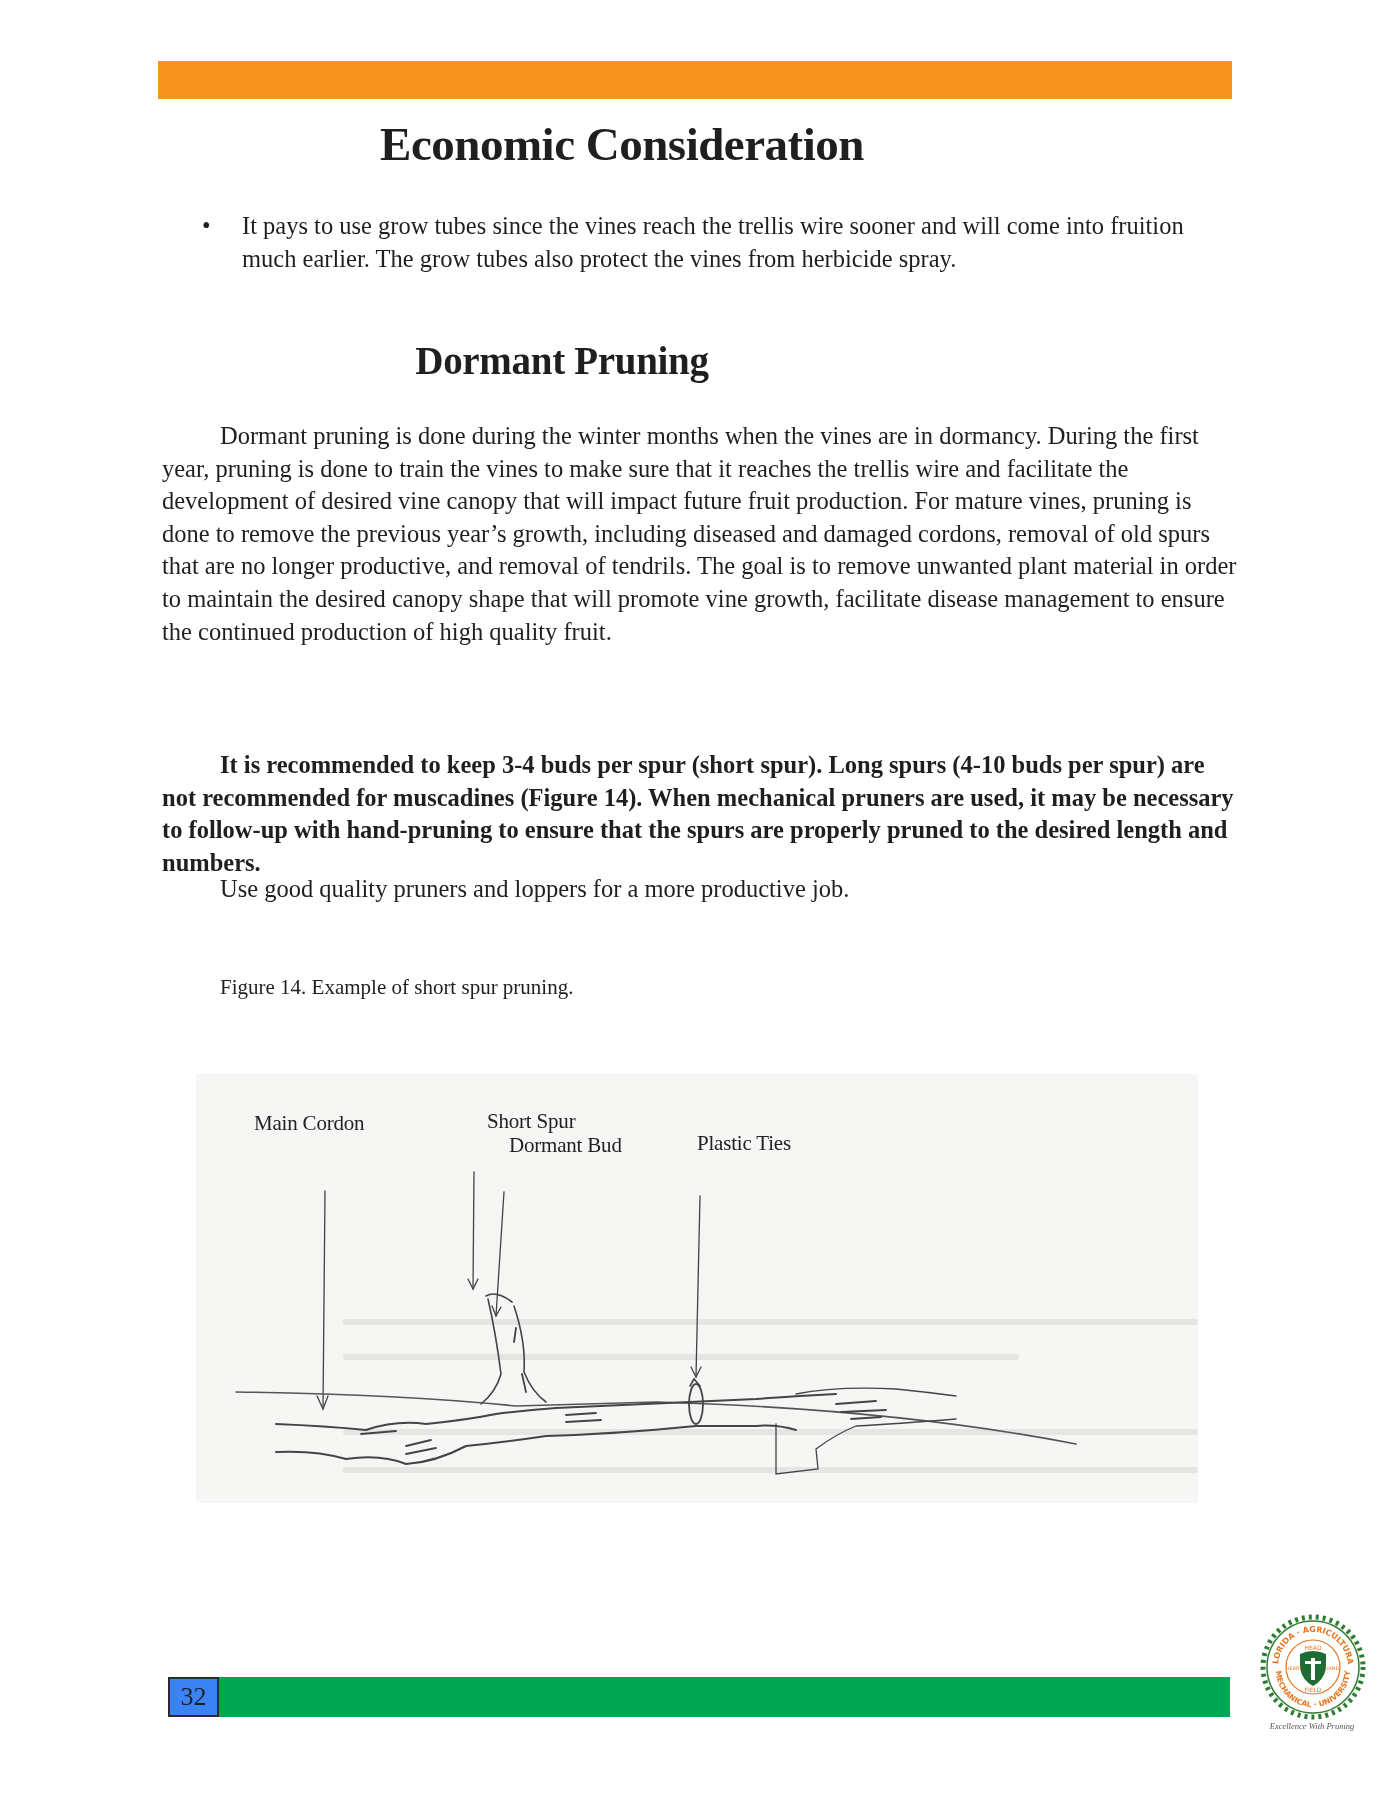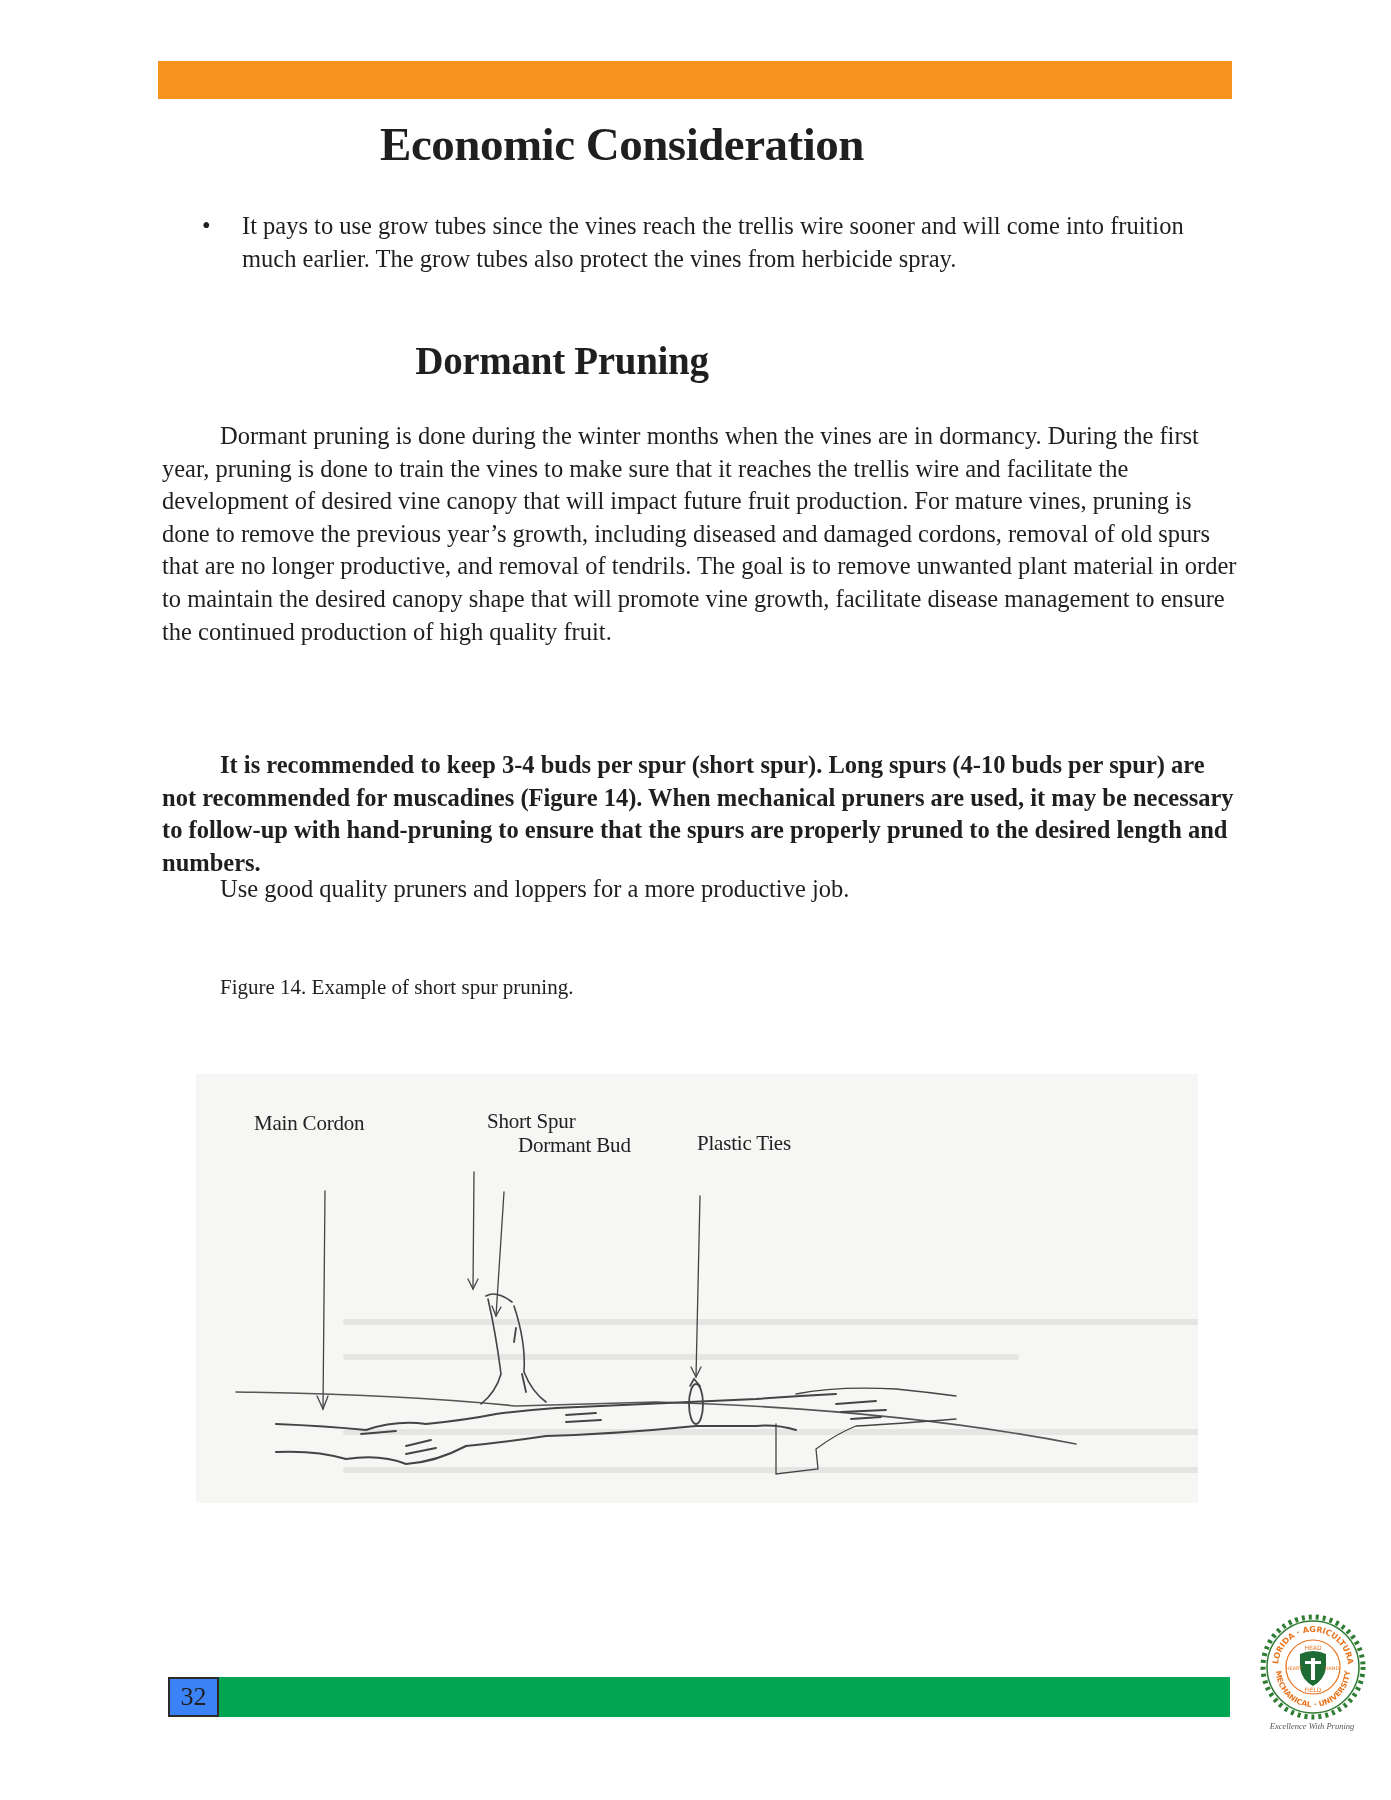--- a/index.html
+++ b/index.html
@@ -97,21 +97,21 @@
         <line x1="640" y1="330" x2="680" y2="327"></line>
         <line x1="645" y1="338" x2="690" y2="336"></line>
         <line x1="655" y1="345" x2="685" y2="343"></line>
         <line x1="320" y1="254" x2="318" y2="268"></line>
         <line x1="326" y1="300" x2="330" y2="318"></line>
       </g>
     </g>
   </svg>
   <span class="fig-label" style="left:58px; top:37px;">Main Cordon</span>
   <span class="fig-label" style="left:244px; top:35px;margin-left:47px;">Short Spur</span>
-  <span class="fig-label" style="left:322px; top:59px;">Dormant Bud</span>
+  <span class="fig-label" style="left:313px; top:59px;">Dormant Bud</span>
   <span class="fig-label" style="left:501px; top:57px;">Plastic Ties</span>
 </div>
 
 <div class="abs page-num">32</div>
 <div class="abs bottom-bar"></div>
 
 <svg class="abs logo" viewBox="0 0 110 110">
   <defs>
     <path id="arcTop" d="M 20 55 A 35 35 0 0 1 90 55"></path>
     <path id="arcBot" d="M 18 58 A 37 37 0 0 0 92 58"></path>

